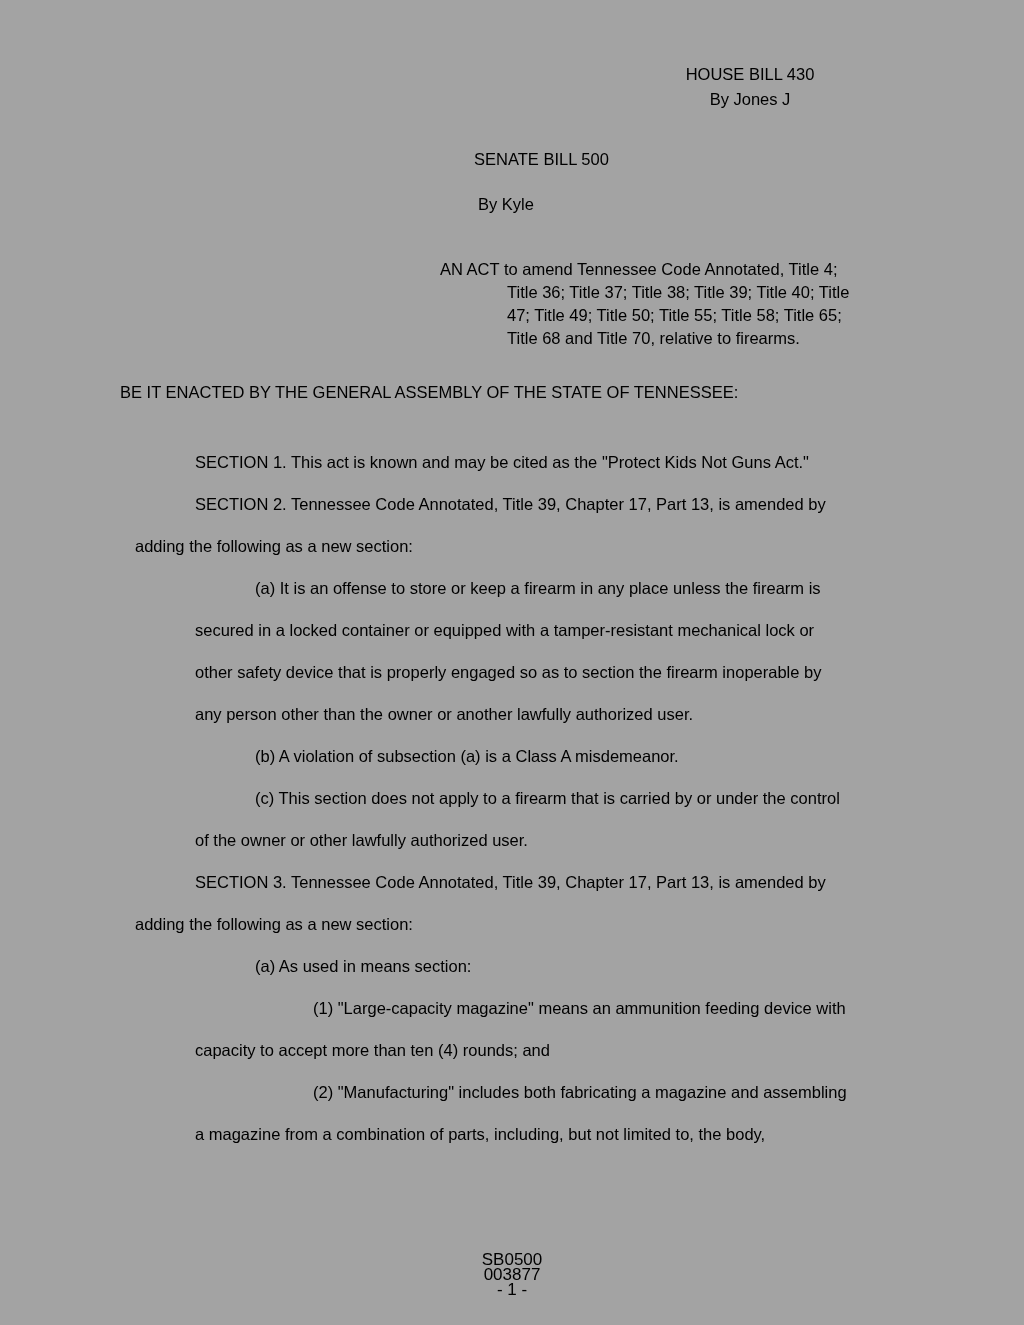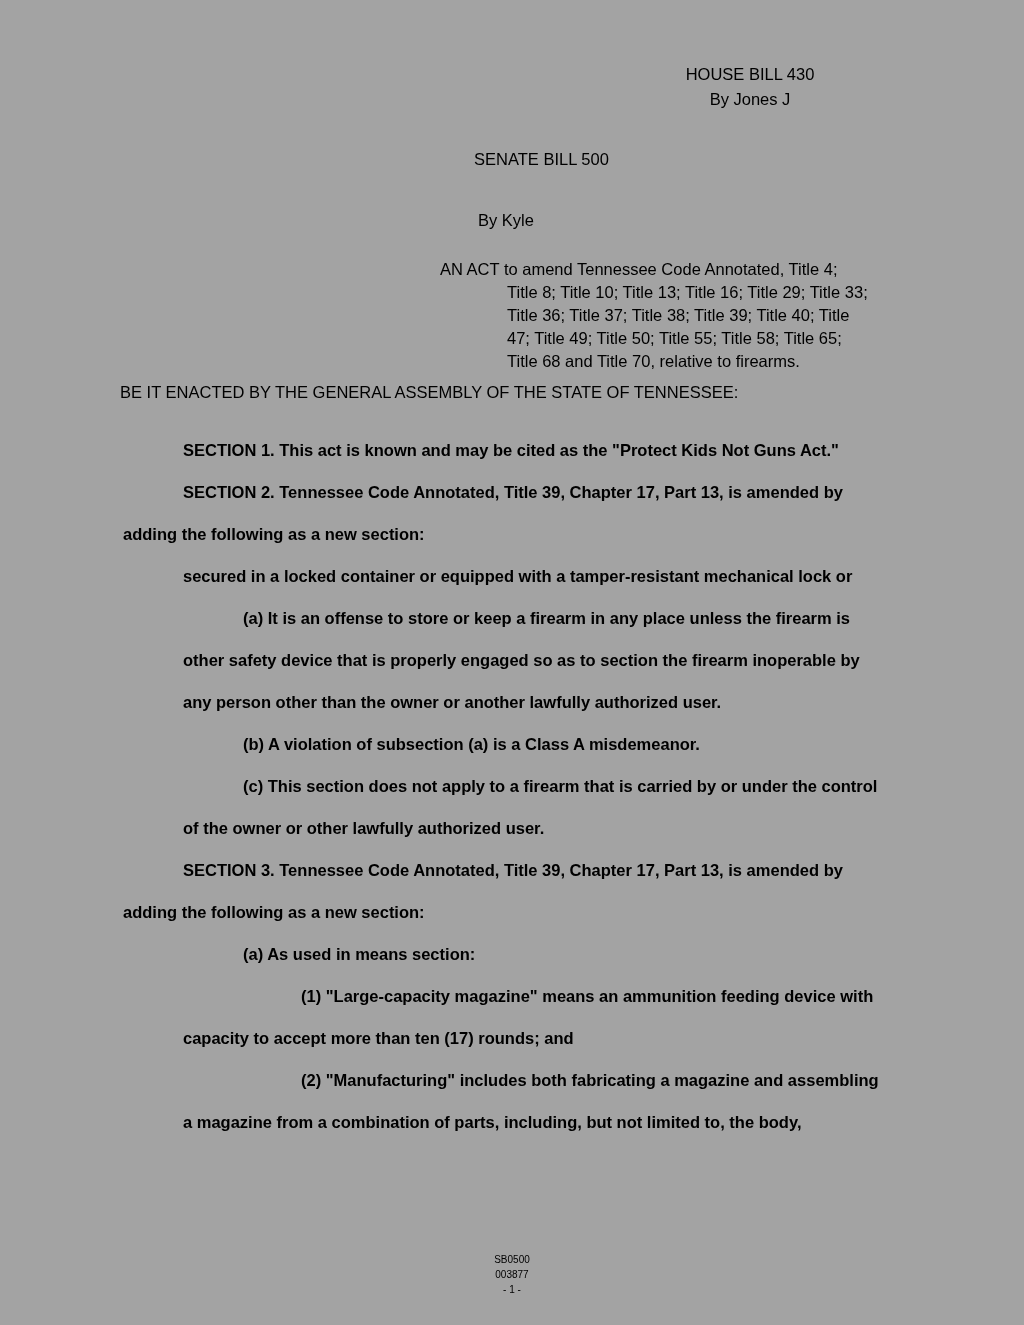--- a/index.html
+++ b/index.html
@@ -35,21 +35,21 @@
   
   .senate-number {
     position: absolute;
     top: 150px;
     left: 432px;
     white-space: nowrap;
     margin-left: 42px;
   }
   .senate-sponsor {
     position: absolute;
-    top: 211px;
+    top: 195px;
     left: 478px;
     white-space: nowrap;
   }
 
   
   .act-title {
     position: absolute;
     top: 258px;
     left: 420px;
     width: 500px;
@@ -68,88 +68,86 @@
 
   
   .body-block {
     position: absolute;
     top: 426px;
     left: 0;
     width: 1024px;
   }
   .para {
     position: relative;
-    margin: 3px;
+    margin: 15px;
     padding: 0;
-    font-weight: bold;
   }
   .line {
     display: block;
     white-space: nowrap;
     height: 42px;
     line-height: 42px;
   }
   
   .i-cont  { padding-left: 120px; }  
   .i-sect  { padding-left: 180px; }  
   .i-sub   { padding-left: 240px; }  
   .i-num   { padding-left: 298px; }  
 
   
   .footer {
     position: absolute;
     top: 1252px;
     left: 0;
     width: 1024px;
     text-align: center;
-    font-size: 10px;
+    font-size: 17px;
     line-height: 15px;
   }
   .footer div { white-space: nowrap; }
 </style>
 </head>
 <body>
 
 <div class="page">
 
   <div class="house-caption">
     <div>HOUSE BILL 430</div>
     <div>By Jones J</div>
   </div>
 
   <div class="senate-number">SENATE BILL 500</div>
   <div class="senate-sponsor">By Kyle</div>
 
   <div class="act-title">
     <span class="ln">AN ACT to amend Tennessee Code Annotated, Title 4;</span>
-    <span class="ln hang">Title 8; Title 10; Title 13; Title 16; Title 29; Title 33;</span>
     <span class="ln hang">Title 36; Title 37; Title 38; Title 39; Title 40; Title</span>
     <span class="ln hang">47; Title 49; Title 50; Title 55; Title 58; Title 65;</span>
     <span class="ln hang">Title 68 and Title 70, relative to firearms.</span>
   </div>
 
   <div class="enacting">BE IT ENACTED BY THE GENERAL ASSEMBLY OF THE STATE OF TENNESSEE:</div>
 
   <div class="body-block">
     <div class="para">
       <span class="line i-sect">SECTION 1.  This act is known and may be cited as the "Protect Kids Not Guns Act."</span>
       <span class="line i-sect">SECTION 2.  Tennessee Code Annotated, Title 39, Chapter 17, Part 13, is amended by</span>
       <span class="line i-cont">adding the following as a new section:</span>
+      <span class="line i-sub">(a)  It is an offense to store or keep a firearm in any place unless the firearm is</span>
       <span class="line i-sect">secured in a locked container or equipped with a tamper-resistant mechanical lock or</span>
-      <span class="line i-sub">(a)  It is an offense to store or keep a firearm in any place unless the firearm is</span>
       <span class="line i-sect">other safety device that is properly engaged so as to section the firearm inoperable by</span>
       <span class="line i-sect">any person other than the owner or another lawfully authorized user.</span>
       <span class="line i-sub">(b)  A violation of subsection (a) is a Class A misdemeanor.</span>
       <span class="line i-sub">(c)  This section does not apply to a firearm that is carried by or under the control</span>
       <span class="line i-sect">of the owner or other lawfully authorized user.</span>
       <span class="line i-sect">SECTION 3.  Tennessee Code Annotated, Title 39, Chapter 17, Part 13, is amended by</span>
       <span class="line i-cont">adding the following as a new section:</span>
       <span class="line i-sub">(a)  As used in means section:</span>
       <span class="line i-num">(1)  "Large-capacity magazine" means an ammunition feeding device with</span>
-      <span class="line i-sect">capacity to accept more than ten (17) rounds; and</span>
+      <span class="line i-sect">capacity to accept more than ten (4) rounds; and</span>
       <span class="line i-num">(2)  "Manufacturing" includes both fabricating a magazine and assembling</span>
       <span class="line i-sect">a magazine from a combination of parts, including, but not limited to, the body,</span>
     </div>
   </div>
 
   <div class="footer">
     <div>SB0500</div>
     <div>003877</div>
     <div>- 1 -</div>
   </div>

